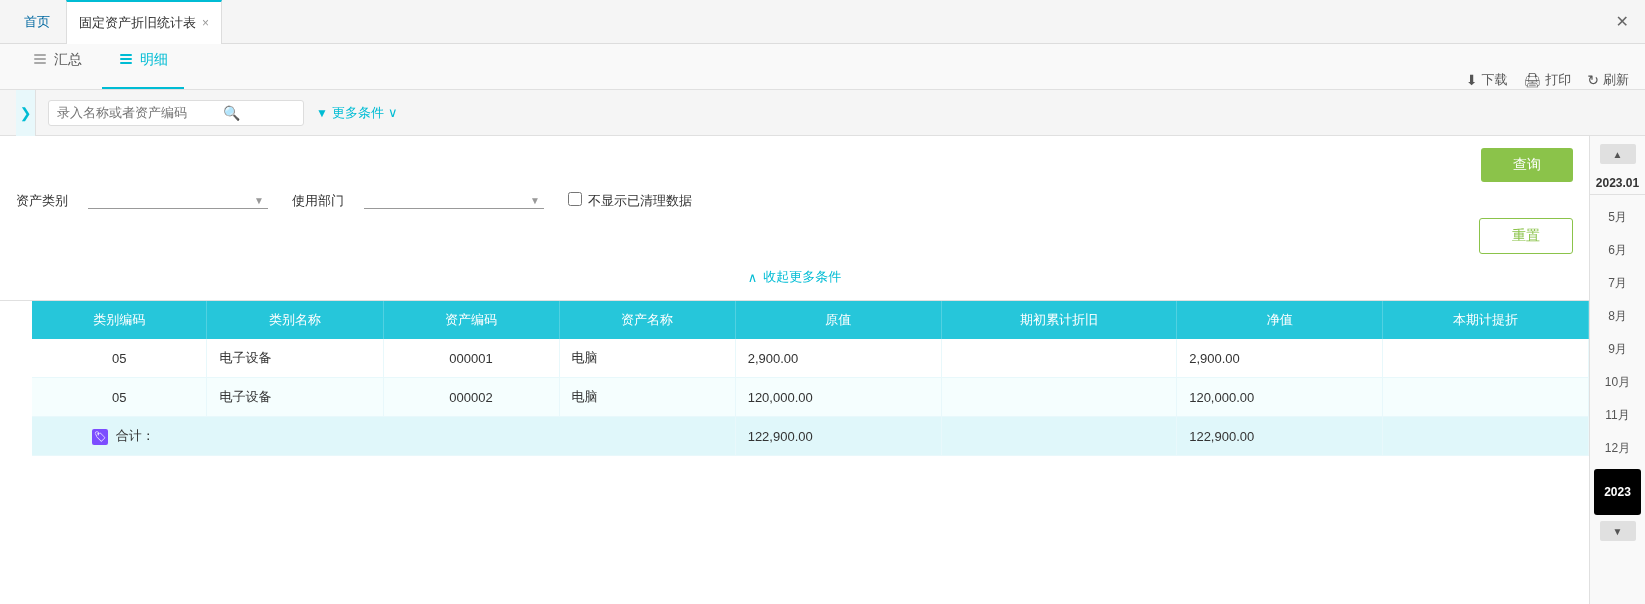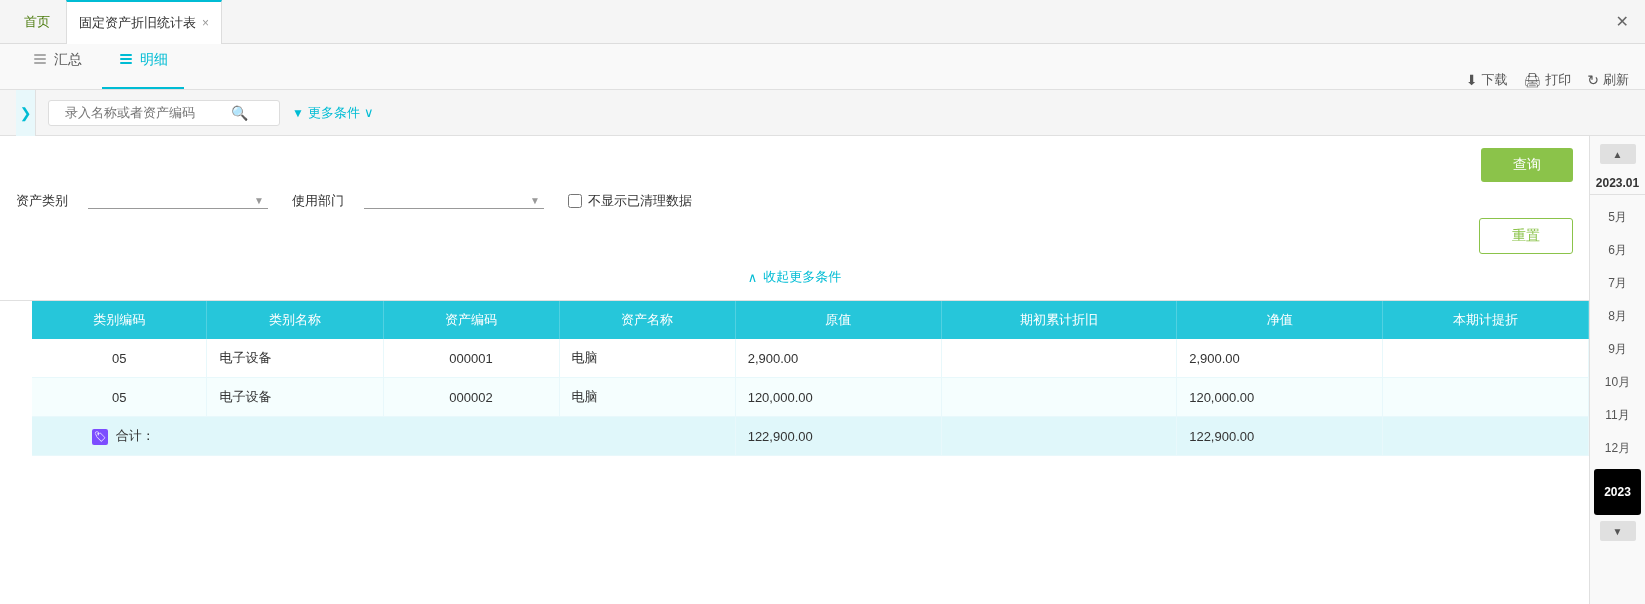--- a/index.html
+++ b/index.html
@@ -18,21 +18,21 @@
     .top-nav {
       display: flex;
       align-items: center;
       background: #f5f5f5;
       border-bottom: 1px solid #ddd;
       height: 44px;
       padding: 0 16px;
       gap: 8px;
     }
     .nav-home {
-      color: #4d7c0f;
+      color: #0369a1;
       font-size: 13px;
       cursor: pointer;
       padding: 0 8px;
     }
     .nav-tab {
       display: flex;
       align-items: center;
       background: #fff;
       border: 1px solid #ddd;
       border-bottom: none;
@@ -115,22 +115,22 @@
       padding: 8px 16px;
       gap: 12px;
       height: 46px;
     }
     .search-input-wrap {
       display: flex;
       align-items: center;
       background: #fff;
       border: 1px solid #ddd;
       border-radius: 3px;
-      padding: 4px 16px;
-      width: 232px;
+      padding: 4px 8px;
+      width: 256px;
       gap: 6px;
     }
     .search-input-wrap input {
       border: none;
       outline: none;
       font-size: 13px;
       color: #999;
       width: 160px;
       background: transparent;
     }
@@ -245,21 +245,20 @@
       font-size: 13px;
       color: #999;
     }
     .filter-select .chevron {
       color: #999;
       font-size: 10px;
       margin-left: auto;
     }
     .checkbox-group {
       display: flex;
-      align-items: center;
       gap: 6px;
       font-size: 13px;
       color: #333;
     }
     .checkbox-group input[type=checkbox] {
       width: 14px;
       height: 14px;
       cursor: pointer;
     }
     .btn-query {

